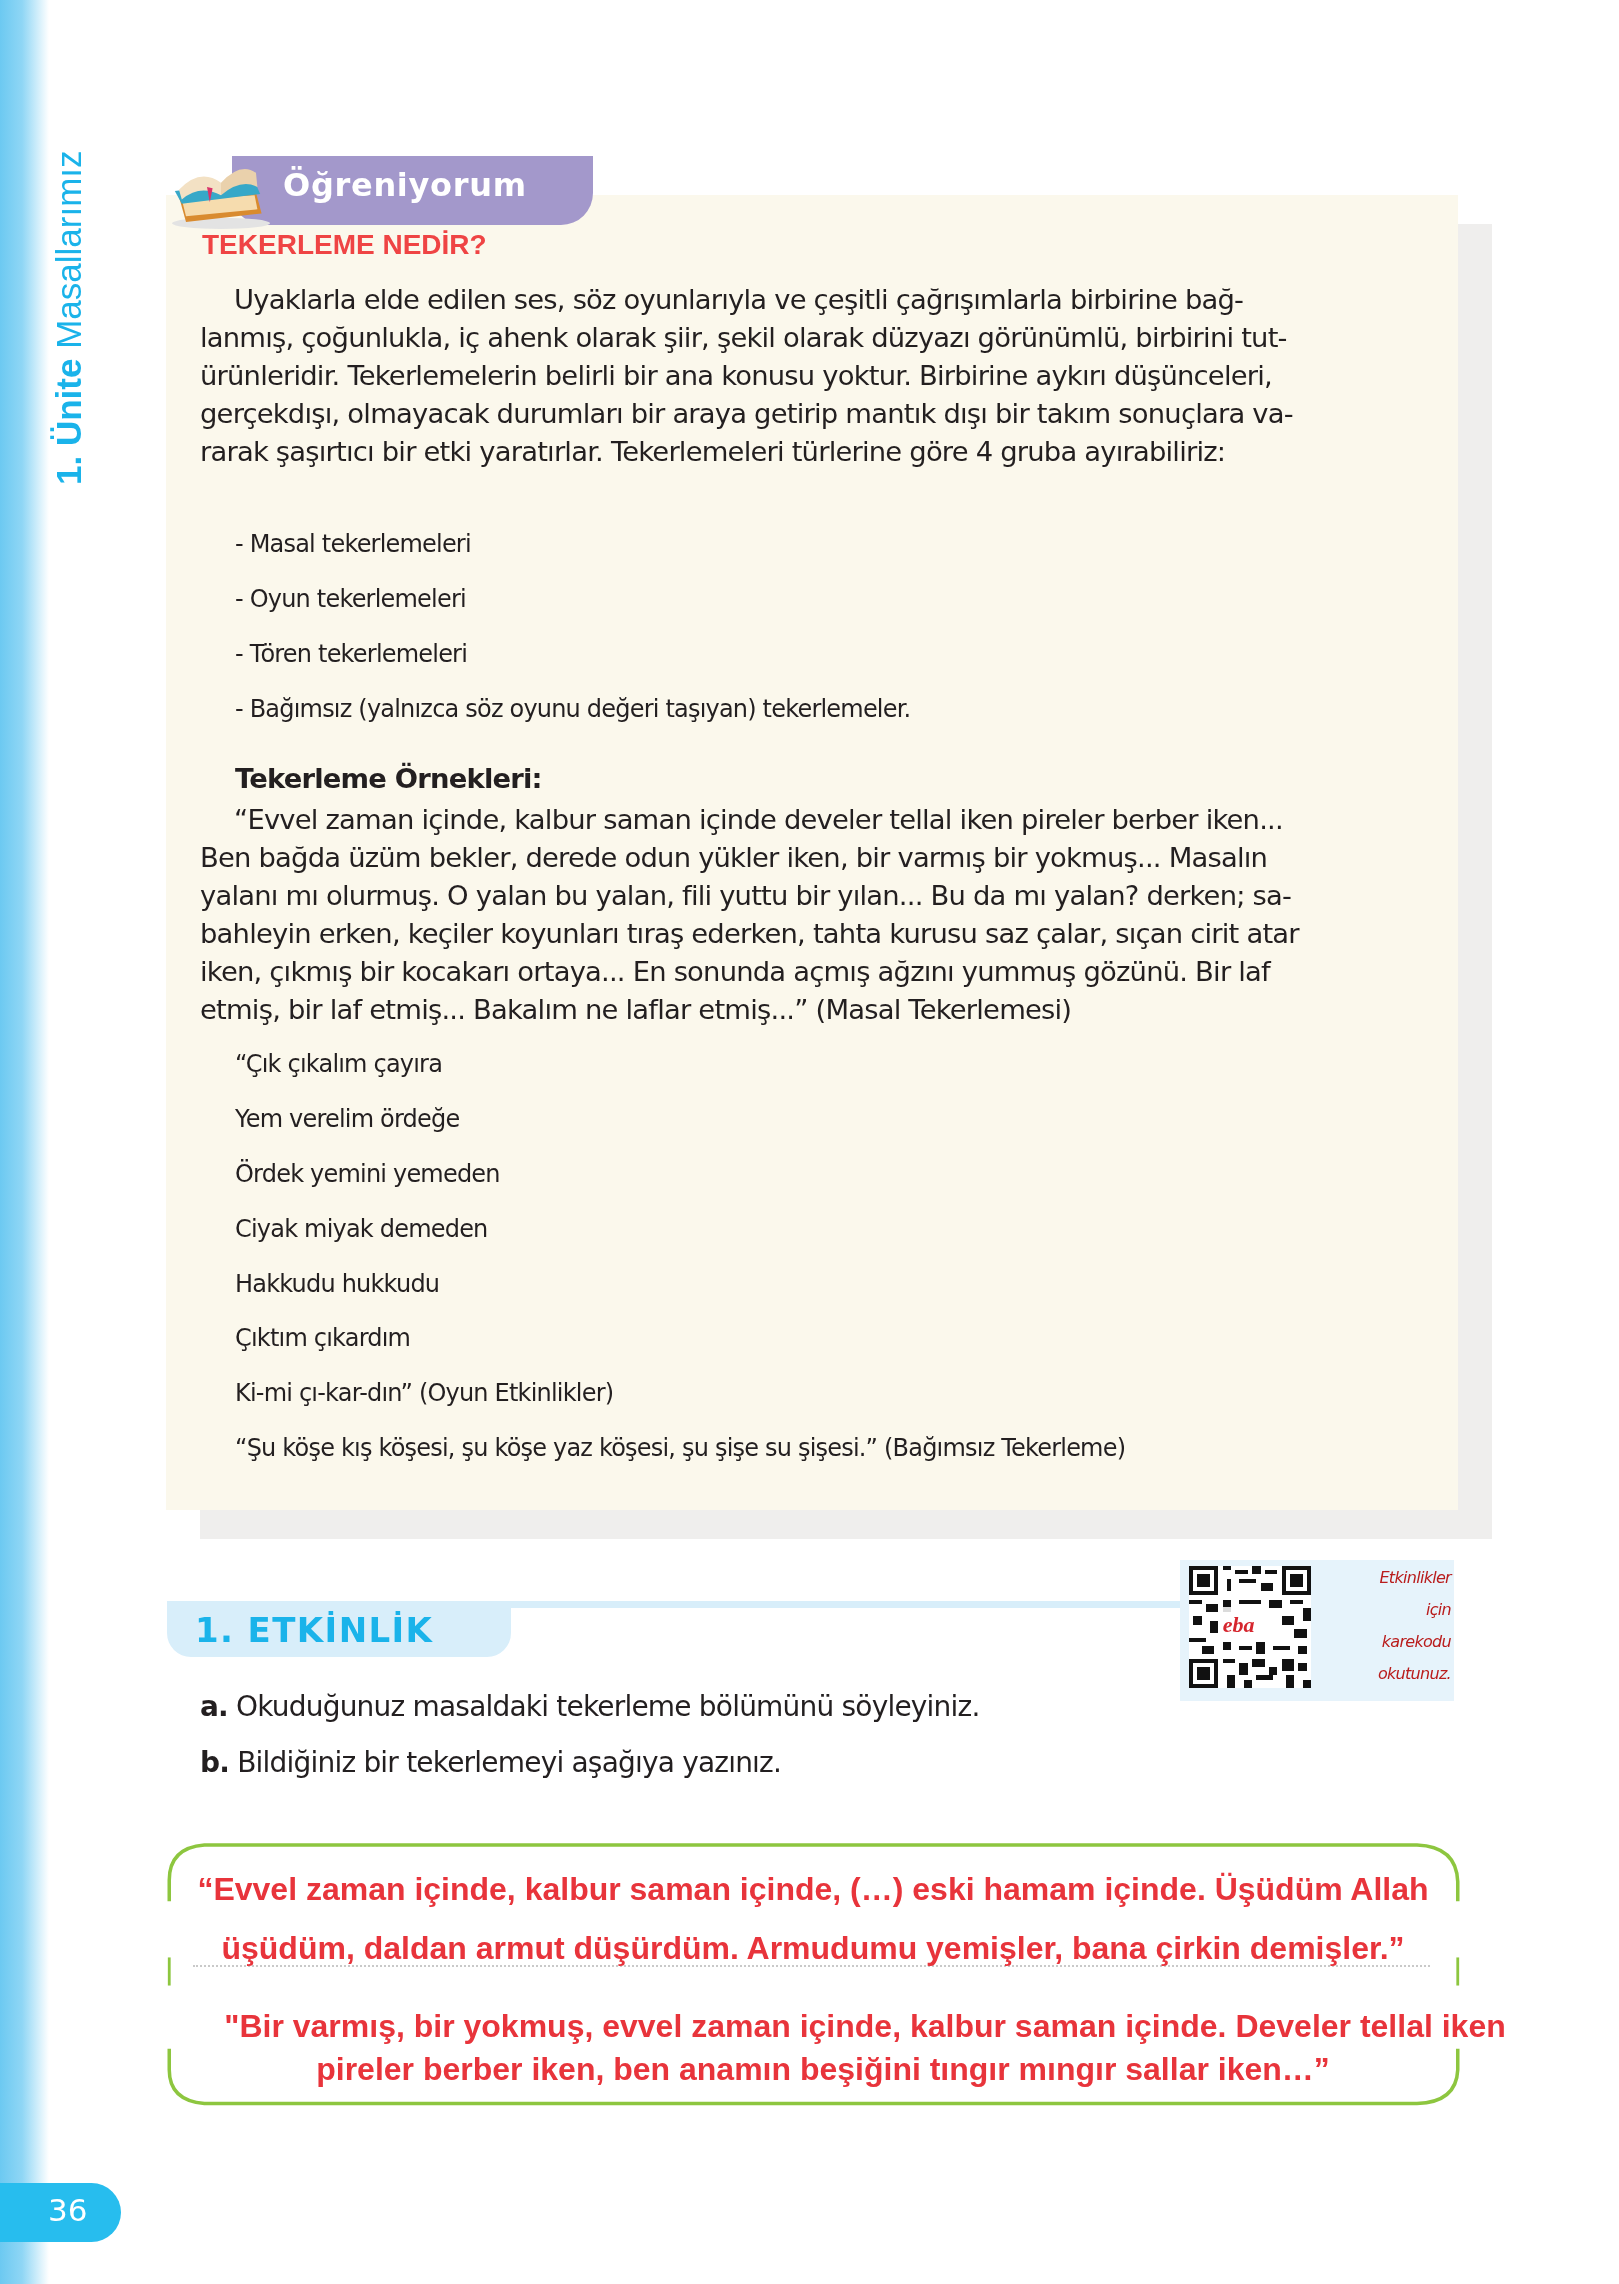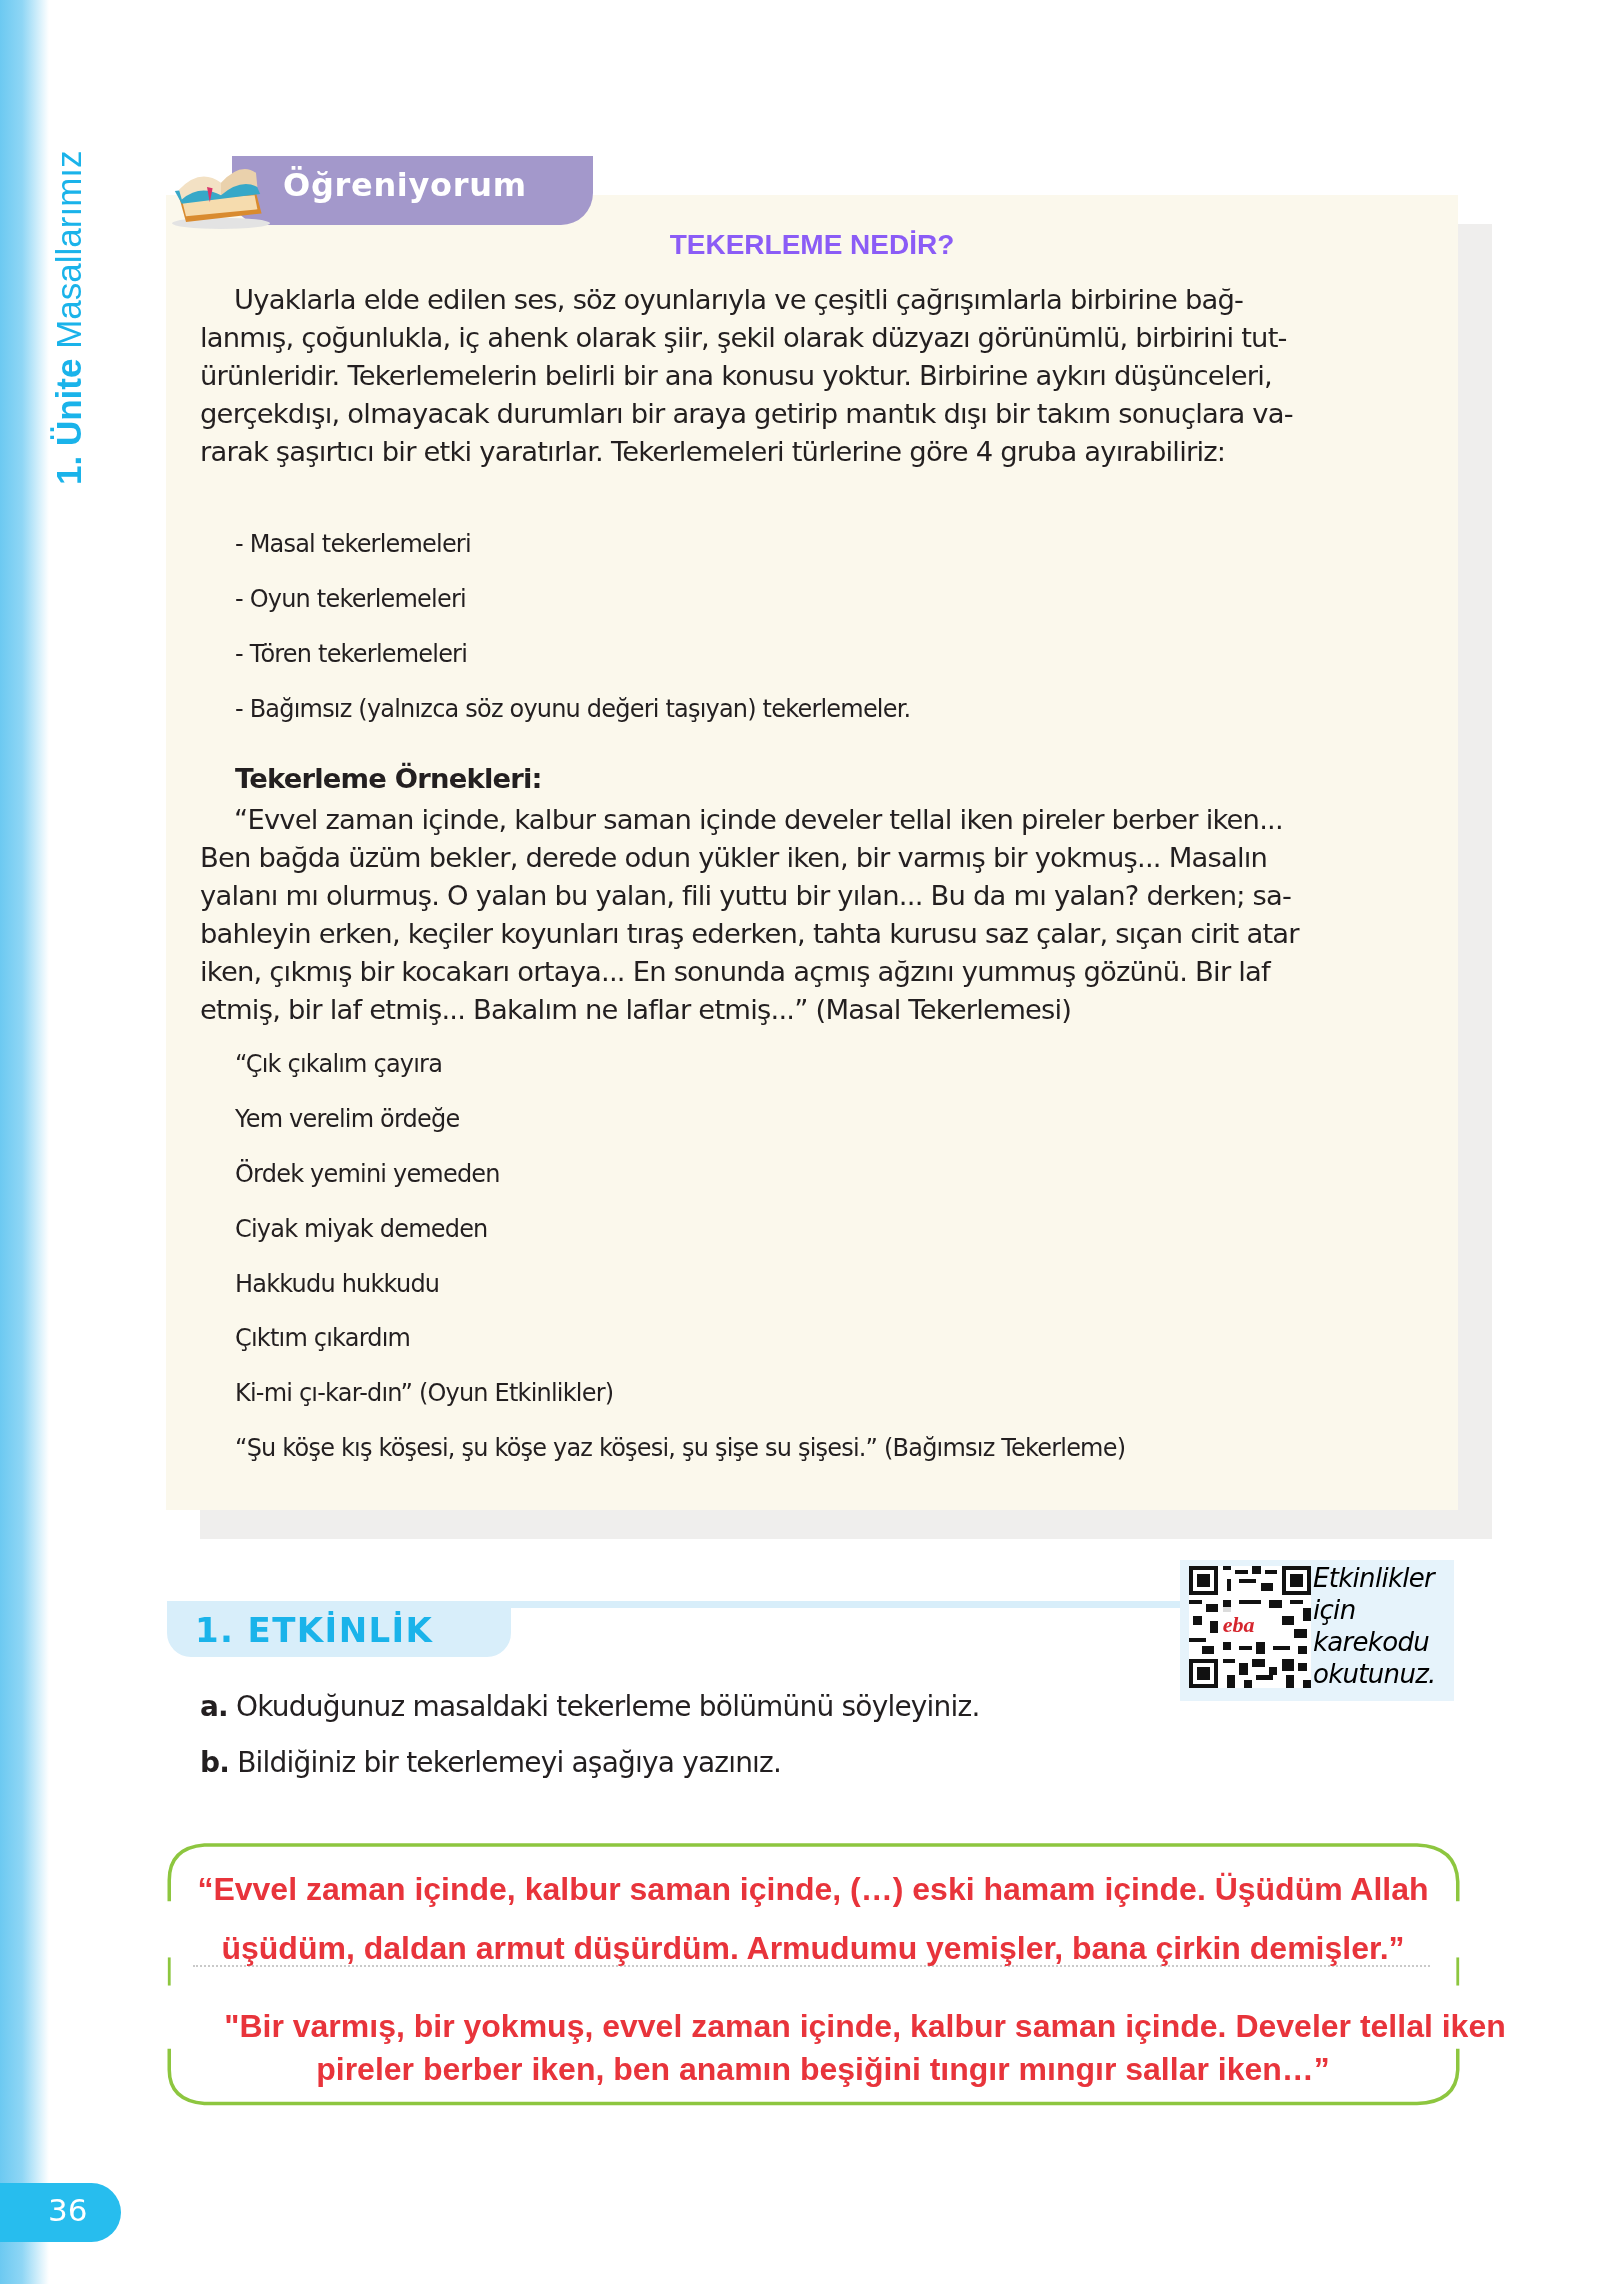--- a/index.html
+++ b/index.html
@@ -33,22 +33,22 @@
     background: #a398cb; border-radius: 0 0 32px 32px / 0 0 32px 32px;
     border-top-right-radius: 0; border-bottom-right-radius: 32px; border-bottom-left-radius: 32px;
   }
   .learn-tab-label {
     position: absolute; left: 283px; top: 166px; font-family: "DejaVu Sans", sans-serif;
     font-weight: bold; font-size: 32px; color: #ffffff; letter-spacing: 0.7px;
   }
   .book-icon { position: absolute; left: 165px; top: 153px; width: 112px; height: 79px; }
 
   .learn-title {
-    position: absolute; left: 166px; width: 1292px; top: 229px; text-align: center;
-    font-family: "Liberation Sans", sans-serif; font-weight: bold; font-size: 28px; color: #8b5cf6;
+    position: absolute; left: 166px; width: 1292px; top: 229px; 
+    font-family: "Liberation Sans", sans-serif; font-weight: bold; font-size: 28px; color: #ef4444; padding-left: 36px;
   }
   .para {
     position: absolute; left: 200px; width: 1239px;
     font-family: "DejaVu Sans", sans-serif; font-size: 27.4px; line-height: 38px;
     text-align: justify; text-align-last: left; letter-spacing: -0.8px; color: #231f20;
   }
   .para .indent { display: inline-block; width: 34px; }
   .line {
     position: absolute; left: 235px; font-family: "DejaVu Sans", sans-serif;
     font-size: 24px; letter-spacing: -0.8px; white-space: nowrap; color: #231f20;
@@ -73,22 +73,22 @@
   .qr-box {
     position: absolute; left: 1180px; top: 1560px; width: 274px; height: 141px; background: #e6f3fb;
   }
   .qr-code { position: absolute; left: 1189px; top: 1566px; width: 122px; height: 122px; }
   .eba-mark {
     position: absolute; left: 1220px; top: 1607px; font-family: "Liberation Serif", serif;
     font-style: italic; font-weight: bold; font-size: 22px; color: #d6262e;
     background: rgba(255,255,255,0.85); padding: 0 2.8px; line-height: 35px;
   }
   .qr-text {
-    position: absolute; left: 1313px; top: 1562px; width: 138px; text-align: left;
-    font-family: "DejaVu Sans", sans-serif; font-style: italic; font-size: 26px; line-height: 32px; color: #000000;
+    position: absolute; left: 1313px; top: 1562px; width: 138px; text-align: right;
+    font-family: "DejaVu Sans", sans-serif; font-style: italic; font-size: 16px; line-height: 32px; color: #b91c1c;
     letter-spacing: -0.7px;
   }
   .task {
     position: absolute; left: 200px; font-family: "DejaVu Sans", sans-serif;
     font-size: 28px; letter-spacing: -0.8px; color: #231f20; white-space: nowrap;
   }
   .task b { font-weight: bold; }
 
   
   .answer-box { position: absolute; left: 166px; top: 1838px; width: 1295px; height: 274px; }

